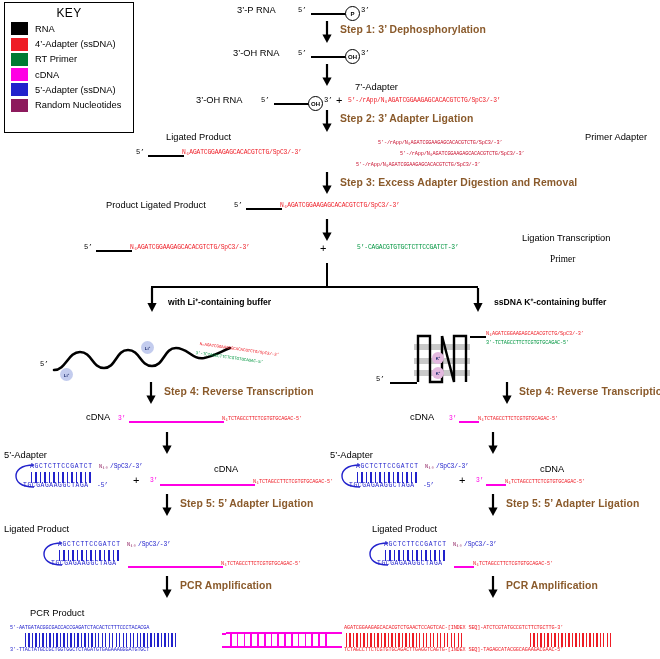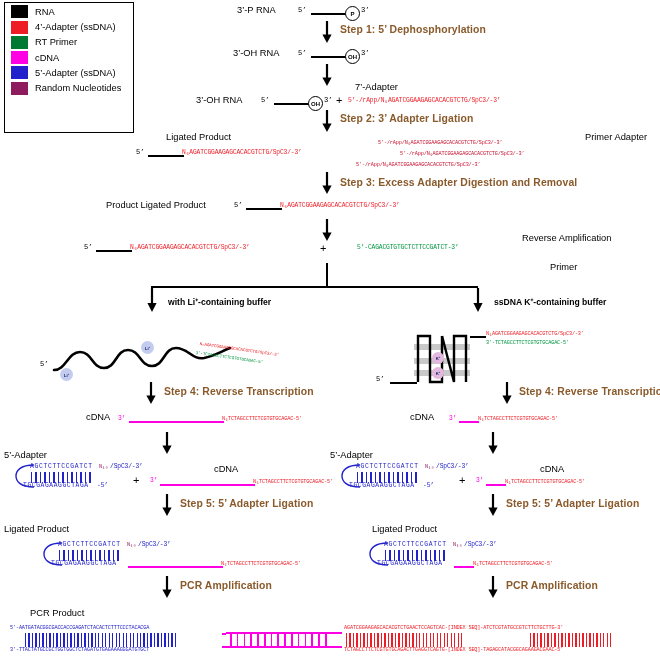--- a/index.html
+++ b/index.html
@@ -49,20 +49,21 @@
   .ion-k{background:#e3b8df;}
   
   .ladder{display:flex;align-items:stretch;}
   .ladder i{display:block;flex:1 1 auto;}
   .plus{font-size:11px;color:#000;font-weight:400;}
 </style>
 </head>
 <body>
 
 <div class="abs" id="key-box">
+  <div id="key-title">KEY</div>
   <div class="key-row">
     <span class="key-swatch" style="background:#000000"></span>
     <span class="key-label">RNA</span>
   </div>
   <div class="key-row">
     <span class="key-swatch" style="background:#ee1c25"></span>
     <span class="key-label">4’-Adapter (ssDNA)</span>
   </div>
   <div class="key-row">
     <span class="key-swatch" style="background:#007a33"></span>
@@ -87,21 +88,21 @@
 <div class="abs rna-line" style="left:311px;top:13px;width:38px;"></div>
 <div class="abs circ" style="left:345px;top:6px;width:13px;height:13px;">P</div>
 <div class="abs seq s8 blk" style="left:361px;top:6px;">3’</div>
 
 <div class="abs arrow-d" style="left:320px;top:21px;">
   <svg width="14" height="22" viewBox="0 0 14 22">
       <line x1="7" y1="0" x2="7" y2="16" stroke="#000" stroke-width="2.2"></line>
       <polygon points="7,22 2.4,13.5 11.6,13.5" fill="#000"></polygon>
     </svg>
 </div>
-<div class="abs step" style="left:340px;top:24px;">Step 1: 5’ Dephosphorylation</div>
+<div class="abs step" style="left:340px;top:24px;">Step 1: 3’ Dephosphorylation</div>
 
 <div class="abs lbl" style="left:233px;top:48px;">3’-OH RNA</div>
 <div class="abs seq s8 blk" style="left:298px;top:49px;">5’</div>
 <div class="abs rna-line" style="left:311px;top:56px;width:38px;"></div>
 <div class="abs circ" style="left:345px;top:49px;width:13px;height:13px;">OH</div>
 <div class="abs seq s8 blk" style="left:361px;top:49px;">3’</div>
 
 <div class="abs arrow-d" style="left:320px;top:64px;">
   <svg width="14" height="22" viewBox="0 0 14 22">
       <line x1="7" y1="0" x2="7" y2="16" stroke="#000" stroke-width="2.2"></line>
@@ -154,22 +155,22 @@
       <line x1="7" y1="0" x2="7" y2="16" stroke="#000" stroke-width="2.2"></line>
       <polygon points="7,22 2.4,13.5 11.6,13.5" fill="#000"></polygon>
     </svg>
 </div>
 
 <div class="abs seq s8 blk" style="left:84px;top:243px;">5’</div>
 <div class="abs rna-line" style="left:96px;top:250px;width:36px;"></div>
 <div class="abs seq s7 red" style="left:130px;top:244px;">N₆AGATCGGAAGAGCACACGTCTG/SpC3/-3’</div>
 <div class="abs plus" style="left:320px;top:242px;">+</div>
 <div class="abs seq s7 grn" style="left:357px;top:244px;">5’-CAGACGTGTGCTCTTCCGATCT-3’</div>
-<div class="abs lbl" style="left:522px;top:233px;">Reverse Amplification</div>
-<div class="abs lbl" style="left:550px;top:262px;">Primer</div>
+<div class="abs lbl" style="left:522px;top:233px;">Ligation Transcription</div>
+<div class="abs lbl" style="left:550px;top:254px;font-family:Liberation Serif, serif;">Primer</div>
 
 <div class="abs vline" style="left:326px;top:263px;height:24px;"></div>
 <div class="abs hline" style="left:151px;top:286px;width:327px;"></div>
 <div class="abs" style="left:145px;top:288px;">
   <svg width="14" height="24" viewBox="0 0 14 24">
       <line x1="7" y1="0" x2="7" y2="17" stroke="#000" stroke-width="2.2"></line>
       <polygon points="7,24 2.4,15 11.6,15" fill="#000"></polygon>
     </svg>
 </div>
 <div class="abs" style="left:471px;top:288px;">

